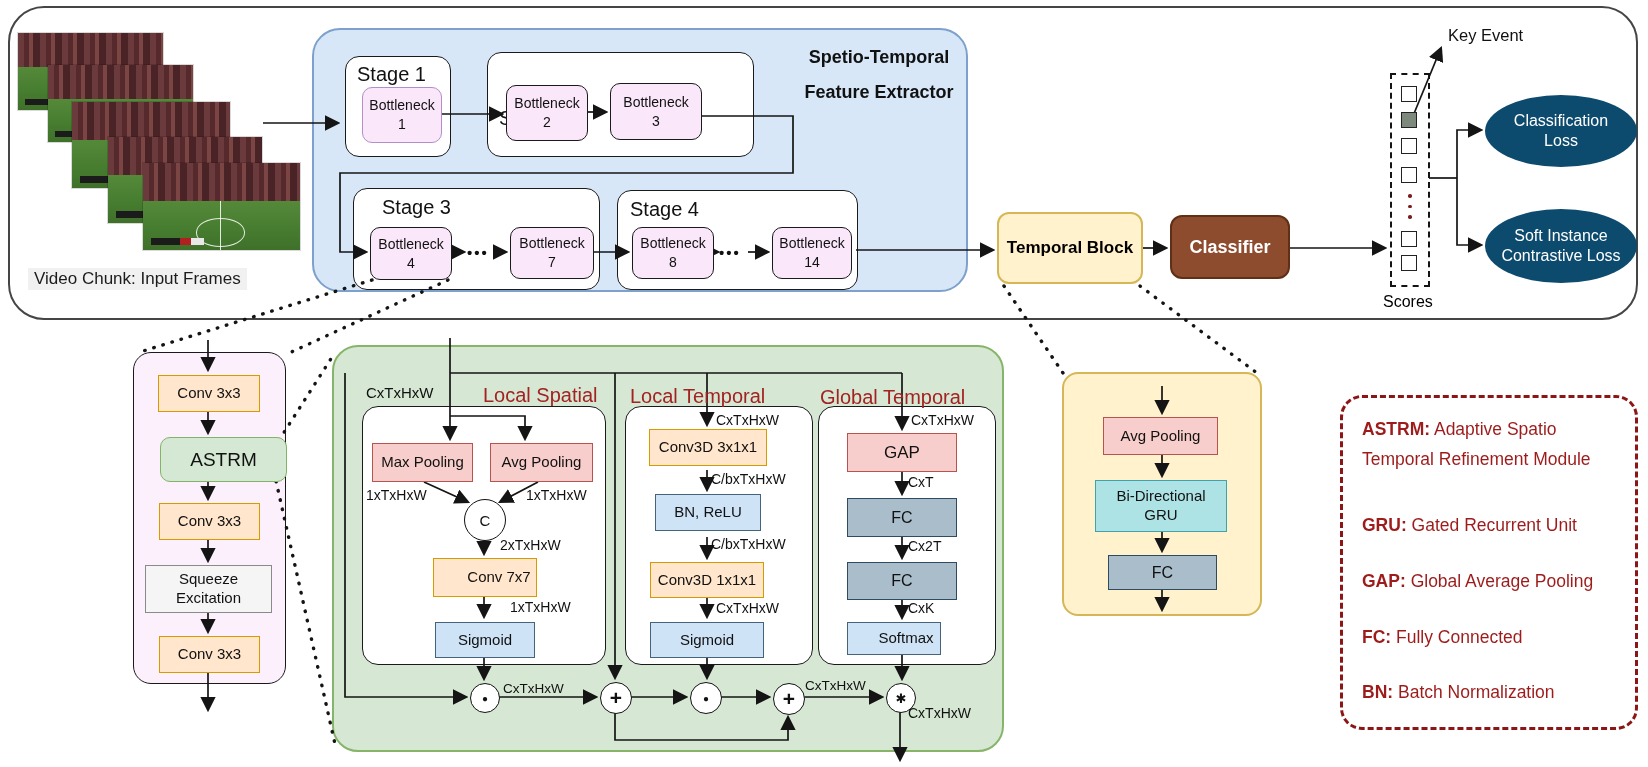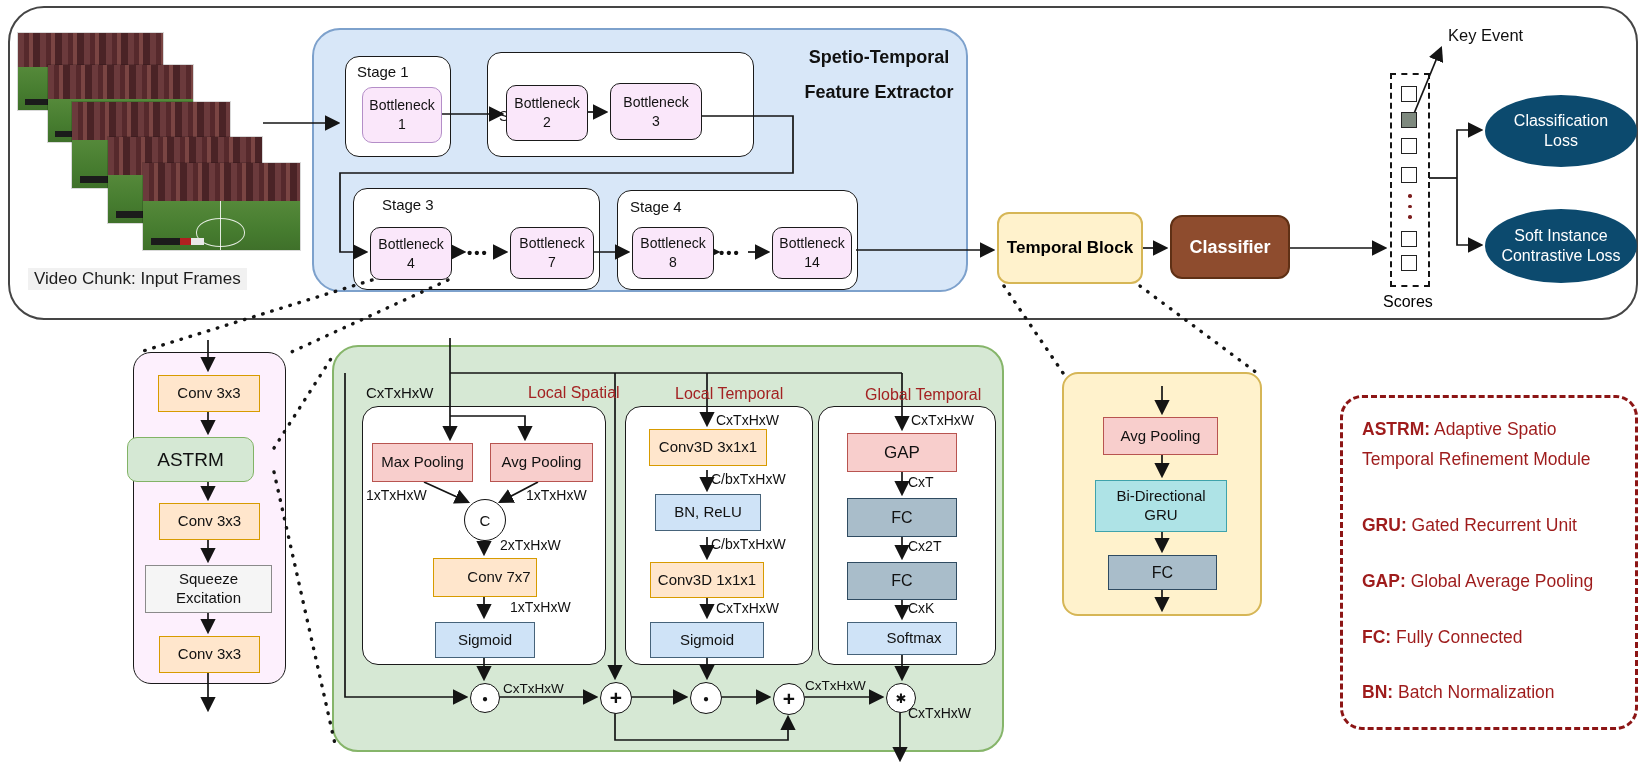--- a/index.html
+++ b/index.html
@@ -4,21 +4,21 @@
 <style>
   html,body{margin:0;padding:0;background:#fff;font-family:"Liberation Sans", sans-serif;}
   #canvas{position:relative;width:1648px;height:767px;background:#fff;overflow:hidden;}
   .abs{position:absolute;}
   .ml{white-space:pre-line;}
   svg.overlay{position:absolute;left:0;top:0;z-index:5;pointer-events:none;}
   .container{position:absolute;box-sizing:border-box;}
   .outer-frame{left:8px;top:6px;width:1630px;height:314px;border:2px solid #454545;border-radius:36px;}
   .blue-box{left:312px;top:28px;width:656px;height:264px;background:#d8e7f8;border:2px solid #7da1cc;border-radius:28px;z-index:1;}
   .stage{background:#fff;border:1.6px solid #1a1a1a;border-radius:14px;z-index:2;}
-  .stage-label{position:absolute;font-size:15px;color:#111;z-index:6;}
+  .stage-label{position:absolute;font-size:20px;color:#111;z-index:6;}
   .bneck{position:absolute;background:#fae7fa;border:1.6px solid #1a1a1a;border-radius:10px;z-index:6;
          display:flex;align-items:center;justify-content:center;text-align:center;font-size:14px;line-height:1.35;color:#111;}
   .bneck.first{border-color:#b48ec8;}
   .ell{position:absolute;font-size:15px;font-weight:bold;letter-spacing:2px;color:#111;z-index:6;}
   .tblock{left:997px;top:212px;width:146px;height:72px;background:#fff2cc;border:2px solid #d6b656;border-radius:12px;
           display:flex;align-items:center;justify-content:center;font-weight:bold;font-size:17px;z-index:6;}
   .clsf{left:1170px;top:215px;width:120px;height:64px;background:#8e4c2e;border:2px solid #5f3015;border-radius:12px;
         display:flex;align-items:center;justify-content:center;font-weight:bold;font-size:18px;color:#fff;z-index:6;}
   .scores-box{left:1390px;top:73px;width:40px;height:214px;border:2.5px dashed #141414;z-index:6;}
   .sq{position:absolute;left:9px;width:14px;height:14px;background:#fff;border:1.6px solid #222;}
@@ -28,21 +28,21 @@
            text-align:center;color:#fff;font-size:16px;line-height:1.25;z-index:6;}
   .title-blue{position:absolute;left:788px;top:40px;width:182px;text-align:center;font-weight:bold;font-size:18px;line-height:35px;color:#111;z-index:6;}
   .pink-box{left:133px;top:352px;width:153px;height:332px;background:#fdf0fd;border:1.6px solid #1a1a1a;border-radius:18px;z-index:1;}
   .node{position:absolute;box-sizing:border-box;display:flex;align-items:center;justify-content:center;text-align:center;
         font-size:15px;color:#111;z-index:6;line-height:1.25;}
   .orange{background:#ffe6cc;border:1.6px solid #d79b00;}
   .green-node{background:#d5e8d4;border:1.6px solid #82b366;border-radius:10px;font-size:19px;}
   .gray-node{background:#f5f5f5;border:1.6px solid #8a8a8a;}
   .green-box{left:332px;top:345px;width:672px;height:407px;background:#d6e8d4;border:2px solid #86b56a;border-radius:26px;z-index:1;}
   .branch{position:absolute;background:#fff;border:1.6px solid #1a1a1a;border-radius:16px;z-index:2;}
-  .red-title{position:absolute;font-size:16px;color:#a32222;z-index:6;margin-left:45px;}
+  .red-title{position:absolute;font-size:20px;color:#a32222;z-index:6;}
   .dim{position:absolute;font-size:14px;color:#111;z-index:6;}
   .dim.small{font-size:13.5px;}
   .pink-node{background:#f8cecc;border:1.6px solid #b85450;}
   .blue-node{background:#cfe3f7;border:1.6px solid #46637a;}
   .fc-node{background:#a9bdca;border:1.6px solid #2f4b61;font-size:16px;}
   .teal-node{background:#aee3e6;border:1.6px solid #3fa3ab;}
   .op{position:absolute;background:#fff;border:1.7px solid #111;border-radius:50%;display:flex;align-items:center;justify-content:center;z-index:6;color:#111;}
   .yellow-box{left:1062px;top:372px;width:200px;height:244px;background:#fff2cc;border:2px solid #d6b656;border-radius:16px;z-index:1;}
   .legend-box{left:1340px;top:395px;width:298px;height:335px;border:3px dashed #8c1515;border-radius:22px;background:#fff;z-index:1;}
   .legend-item{position:absolute;width:258px;font-size:17.5px;line-height:30px;color:#9e1b1b;z-index:6;}
@@ -219,21 +219,21 @@
   </div>
   <div class="abs" style="left:1383px;top:293px;font-size:16px;z-index:6;">Scores</div>
   <div class="kv" style="left:1448px;top:26px;">Key Event</div>
 
   <div class="ellipse ml" style="left:1485px;top:95px;width:152px;height:72px;">Classification
 Loss</div>
   <div class="ellipse ml" style="left:1485px;top:209px;width:152px;height:74px;">Soft Instance
 Contrastive Loss</div>
 
   <div class="node orange" style="left:158px;top:375px;width:102px;height:37px;">Conv 3x3</div>
-  <div class="node green-node" style="left:127px;top:437px;width:127px;height:45px;">ASTRM</div>
+  <div class="node green-node" style="left:160px;top:437px;width:127px;height:45px;">ASTRM</div>
   <div class="node orange" style="left:159px;top:503px;width:101px;height:37px;">Conv 3x3</div>
   <div class="node gray-node ml" style="left:145px;top:565px;width:127px;height:48px;">Squeeze
 Excitation</div>
   <div class="node orange" style="left:159px;top:636px;width:101px;height:37px;">Conv 3x3</div>
 
   <div class="dim" style="left:366px;top:384px;font-size:15px;">CxTxHxW</div>
   <div class="red-title" style="left:483px;top:384px;">Local Spatial</div>
   <div class="red-title" style="left:630px;top:385px;">Local Temporal</div>
   <div class="red-title" style="left:820px;top:386px;">Global Temporal</div>
 
@@ -256,21 +256,21 @@
   <div class="dim" style="left:716px;top:600px;">CxTxHxW</div>
   <div class="node blue-node" style="left:650px;top:622px;width:114px;height:36px;">Sigmoid</div>
 
   <div class="dim" style="left:911px;top:412px;">CxTxHxW</div>
   <div class="node pink-node" style="left:847px;top:433px;width:110px;height:39px;font-size:17px;">GAP</div>
   <div class="dim" style="left:908px;top:474px;">CxT</div>
   <div class="node fc-node" style="left:847px;top:498px;width:110px;height:39px;">FC</div>
   <div class="dim" style="left:908px;top:538px;">Cx2T</div>
   <div class="node fc-node" style="left:847px;top:562px;width:110px;height:38px;">FC</div>
   <div class="dim" style="left:908px;top:600px;">CxK</div>
-  <div class="node blue-node" style="left:847px;top:622px;width:110px;height:33px;padding-left:24px;">Softmax</div>
+  <div class="node blue-node" style="left:847px;top:622px;width:94px;height:33px;padding-left:24px;">Softmax</div>
 
   <div class="op" style="left:470px;top:683px;width:28px;height:28px;font-size:10px;">●</div>
   <div class="op" style="left:600px;top:682px;width:30px;height:30px;font-size:21px;font-weight:bold;">+</div>
   <div class="op" style="left:690px;top:682px;width:30px;height:30px;font-size:10px;">●</div>
   <div class="op" style="left:773px;top:683px;width:30px;height:30px;font-size:21px;font-weight:bold;">+</div>
   <div class="op" style="left:886px;top:683px;width:28px;height:28px;font-size:13px;">✱</div>
   <div class="dim small" style="left:503px;top:681px;">CxTxHxW</div>
   <div class="dim small" style="left:805px;top:678px;">CxTxHxW</div>
   <div class="dim" style="left:908px;top:705px;">CxTxHxW</div>
 

